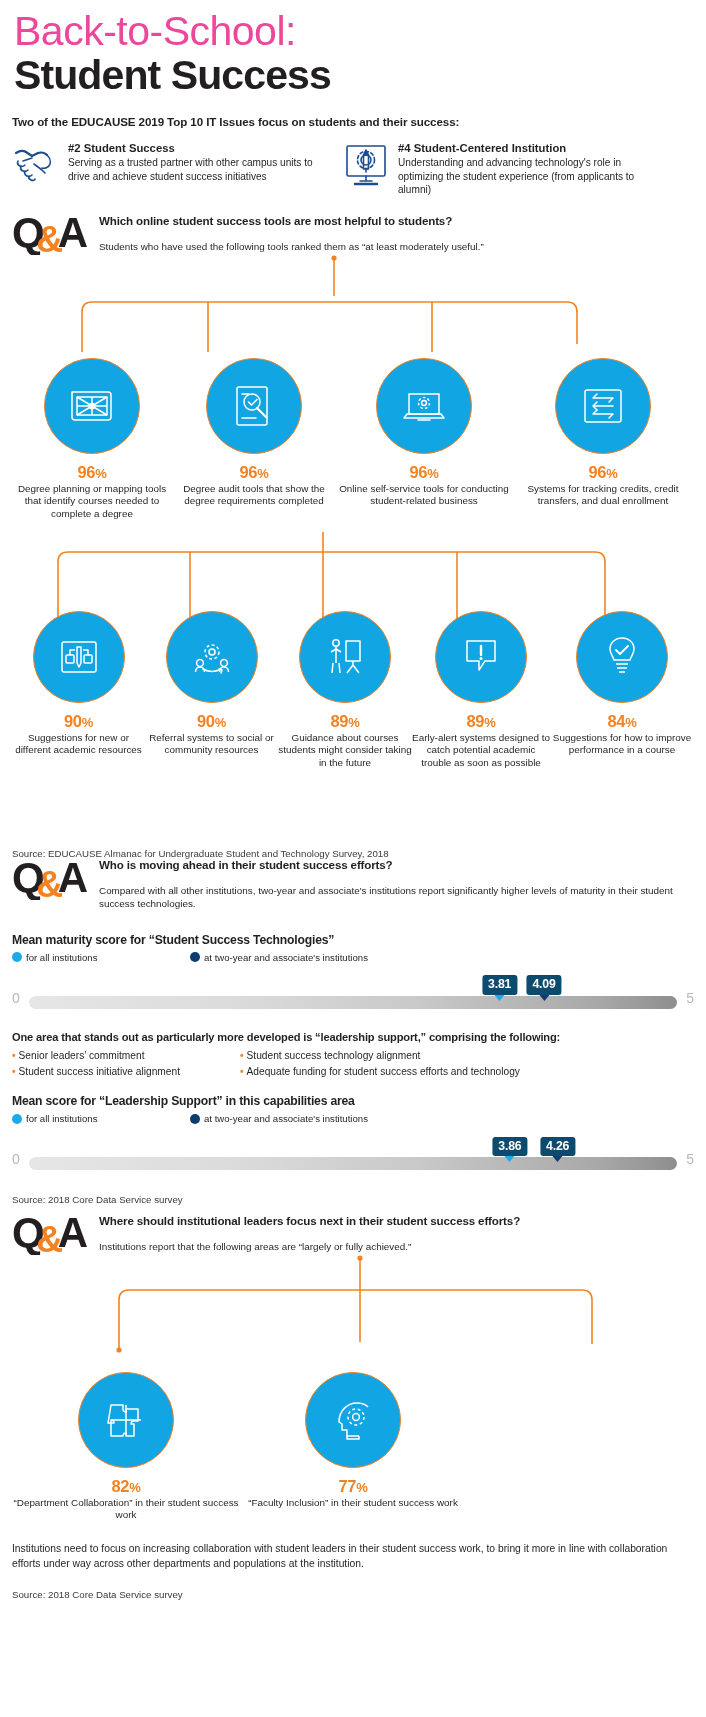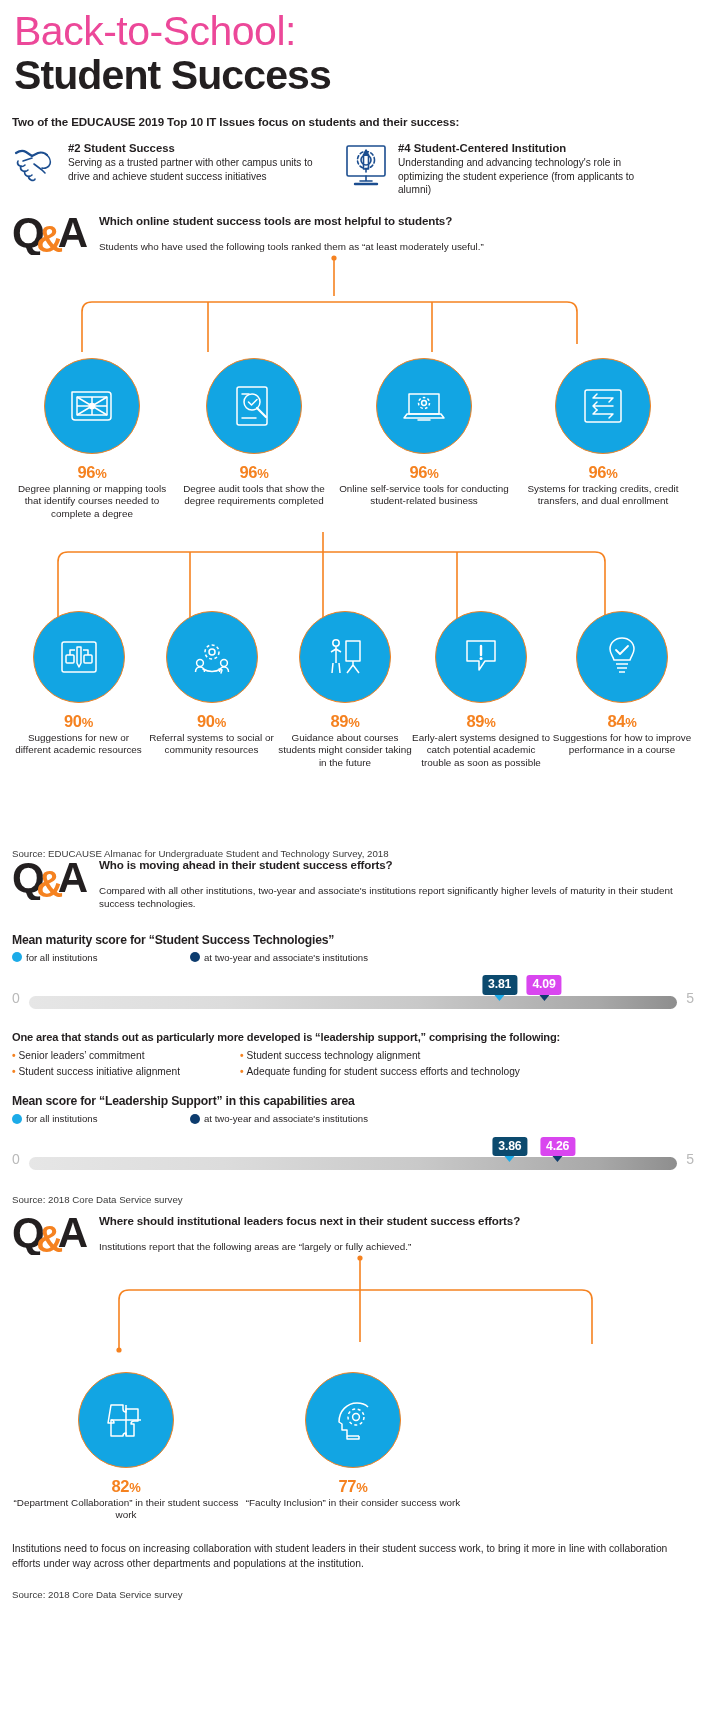--- a/index.html
+++ b/index.html
@@ -68,21 +68,21 @@
     background:linear-gradient(to right,#e6e6e6 0%,#dcdcdc 30%,#c9c9c9 60%,#a8a8a8 88%,#8e8e8e 100%);
   }
   .axmin,.axmax { position:absolute; top:3px; font-size:14px; color:#b9b9b9; font-weight:400; }
   .axmin { left:0; } .axmax { right:0; }
   .flag {
     position:absolute; bottom:22px; transform:translateX(-50%);
     color:#fff; font-size:12.3px; font-weight:700; padding:3px 6px 4px; border-radius:3px;
     letter-spacing:-.2px; line-height:1;
   }
   .flag.light { background:#0c4a6e; }
-  .flag.dark  { background:#d946ef;text-align:right; }
+  .flag.dark  { background:#0c4a6e;text-align:right; }
   .flag:after {
     content:""; position:absolute; left:50%; bottom:-6px; margin-left:-5px;
     border-left:5px solid transparent; border-right:5px solid transparent;
     border-top:6px solid currentColor;
   }
   .flag.light:after { color:#1cabe8; }
   .flag.dark:after  { color:#0d3c6e; }
 
   .bullets-head { font-size:11.1px; font-weight:700; letter-spacing:-.15px; }
   .bullets { display:flex; margin-top:5px; }
@@ -421,21 +421,21 @@
       <div class="cell" style="width:226px;">
         <div class="circle">
           <svg viewBox="0 0 56 56" fill="none" stroke="#fff" stroke-width="1.5" stroke-linejoin="round">
             <path d="M34 44H22v-6h-5v-6l-3-2c0-11 8-19 18-19 7 0 11 4 11 4"></path>
             <path d="M22 44v3h12v-3"></path>
             <circle cx="31" cy="25" r="8" stroke-dasharray="3 2.6"></circle>
             <circle cx="31" cy="25" r="3.4"></circle>
           </svg>
         </div>
         <div class="pct"><span>77</span><span class="sym">%</span></div>
-        <div class="clabel">“Faculty Inclusion” in their consider success work</div>
+        <div class="clabel">“Faculty Inclusion” in their student success work</div>
       </div>
     </div>
 
     <div class="closing" style="margin-top:20px;">Institutions need to focus on increasing collaboration with student leaders in their student success work, to bring it more in line with collaboration efforts under way across other departments and populations at the institution.</div>
     <div class="source" style="margin-top:17px;">Source:  2018 Core Data Service survey</div>
   </div>
 
 </div>
 
 </body></html>

